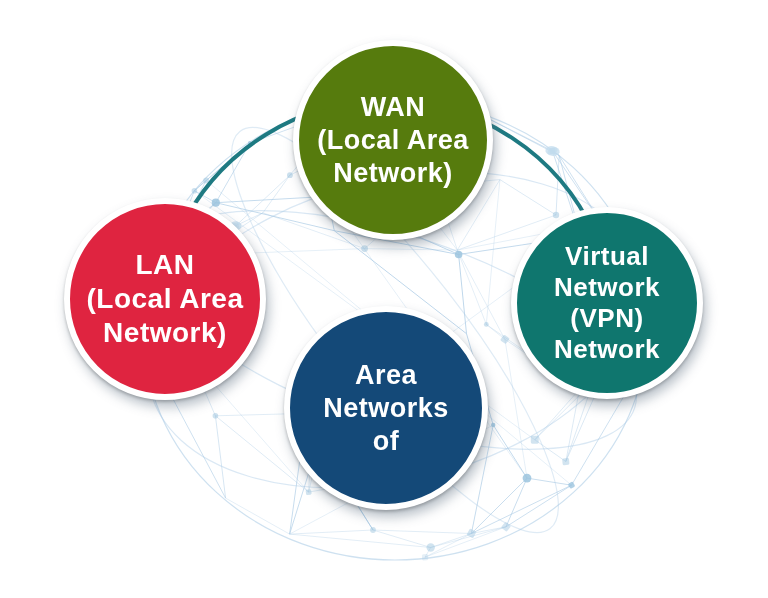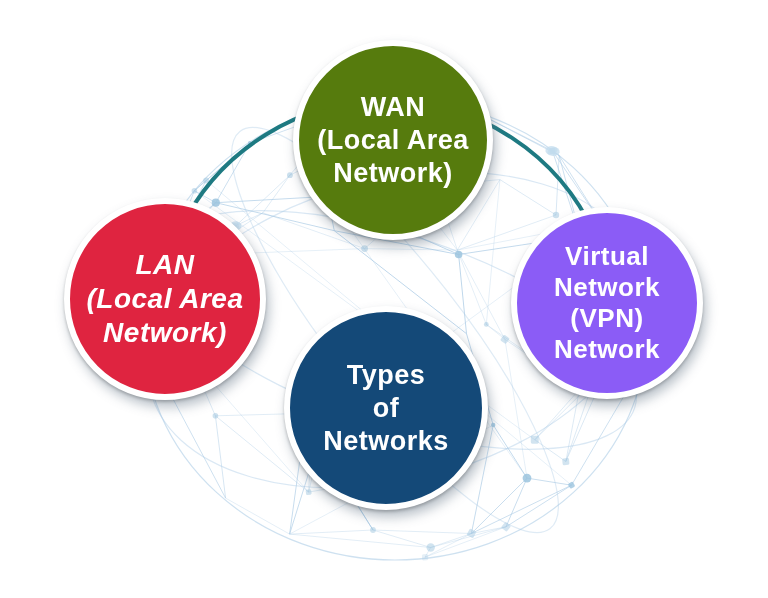--- a/index.html
+++ b/index.html
@@ -226,38 +226,38 @@
   </svg>
 
   <div class="bubble bubble-wan" style="background-color: rgb(86, 123, 13);">
     <div class="label">
       <span class="line">WAN</span>
       <span class="line">(Local Area</span>
       <span class="line">Network)</span>
     </div>
   </div>
 
-  <div class="bubble bubble-lan" style="background-color: rgb(223, 36, 64); font-style: italic;">
+  <div class="bubble bubble-lan" style="background-color: rgb(223, 36, 64);">
     <div class="label">
       <span class="line">LAN</span>
       <span class="line">(Local Area</span>
       <span class="line">Network)</span>
     </div>
   </div>
 
-  <div class="bubble bubble-vpn" style="background-color: #8b5cf6;">
+  <div class="bubble bubble-vpn" style="background-color: #0f766e;">
     <div class="label">
       <span class="line">Virtual</span>
       <span class="line">Network</span>
       <span class="line">(VPN)</span>
       <span class="line">Network</span>
     </div>
   </div>
 
   <div class="bubble bubble-center" style="background-color: rgb(20, 73, 120);">
     <div class="label">
-      <span class="line">Types</span>
+      <span class="line">Area</span>
+      <span class="line">Networks</span>
       <span class="line">of</span>
-      <span class="line">Networks</span>
     </div>
   </div>
 
 </div>
 
 </body></html>

